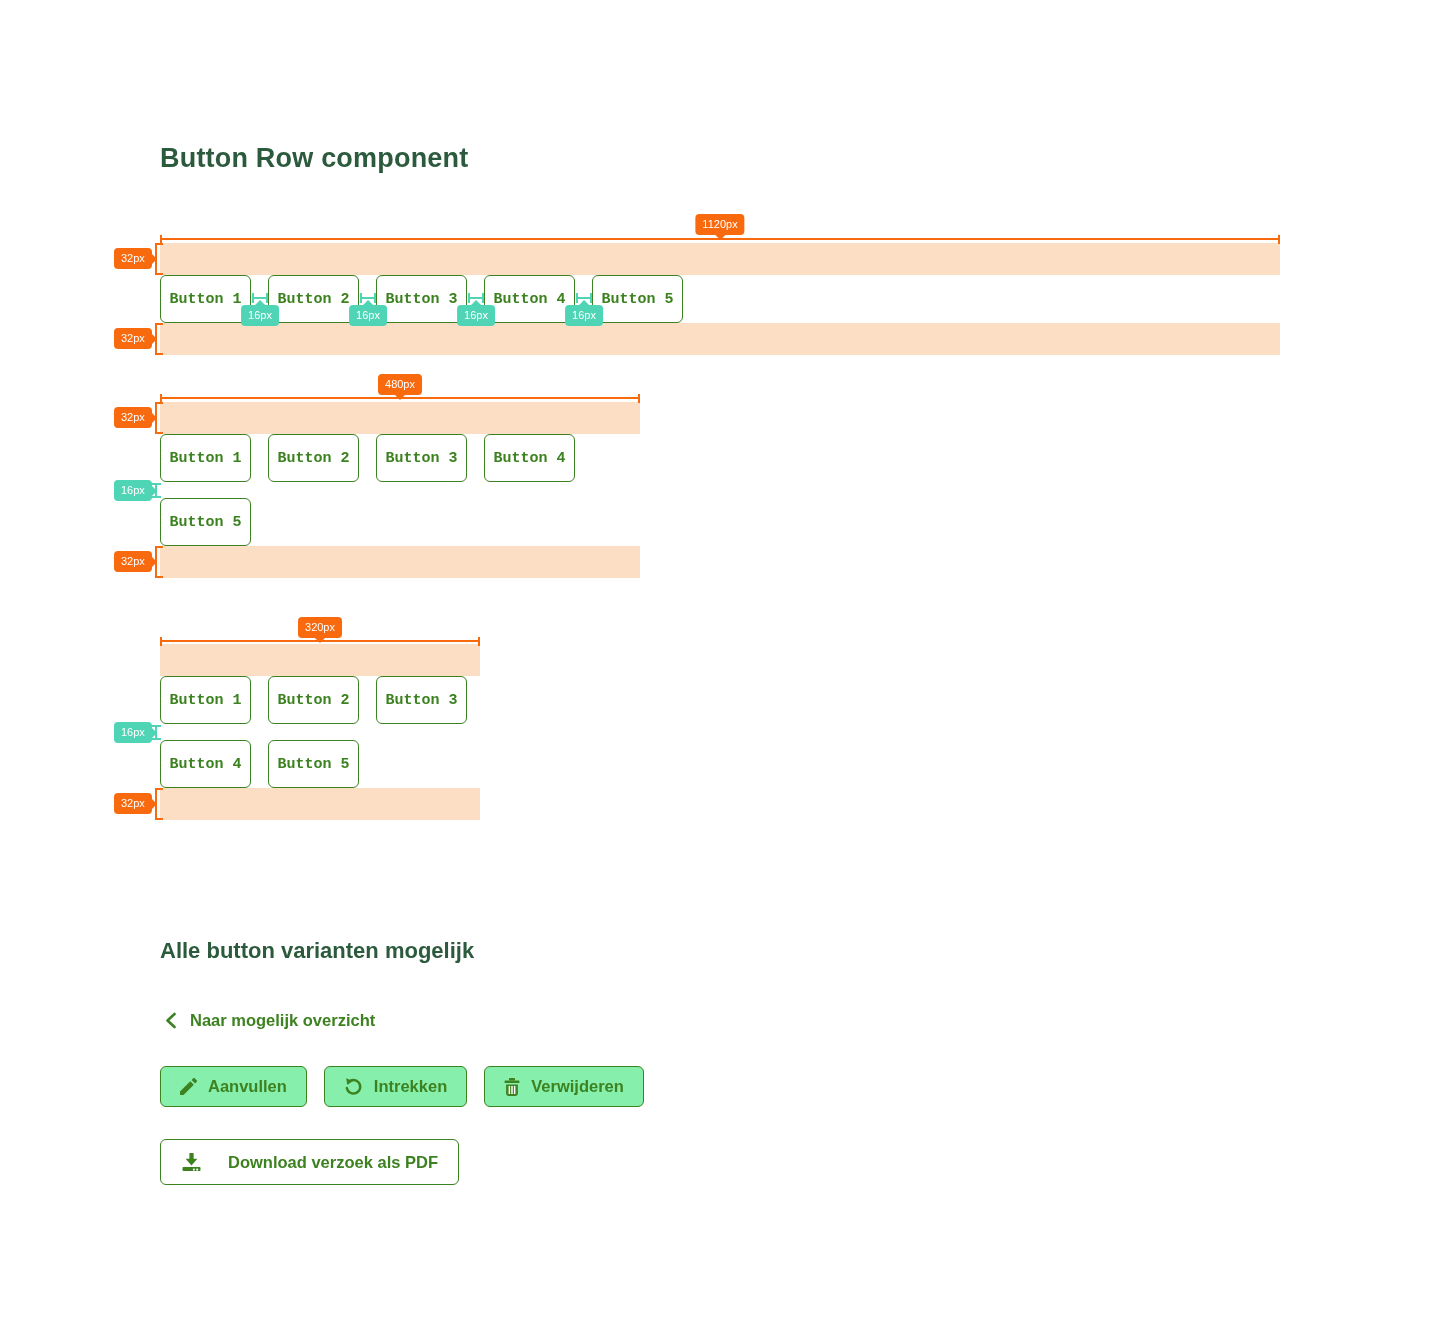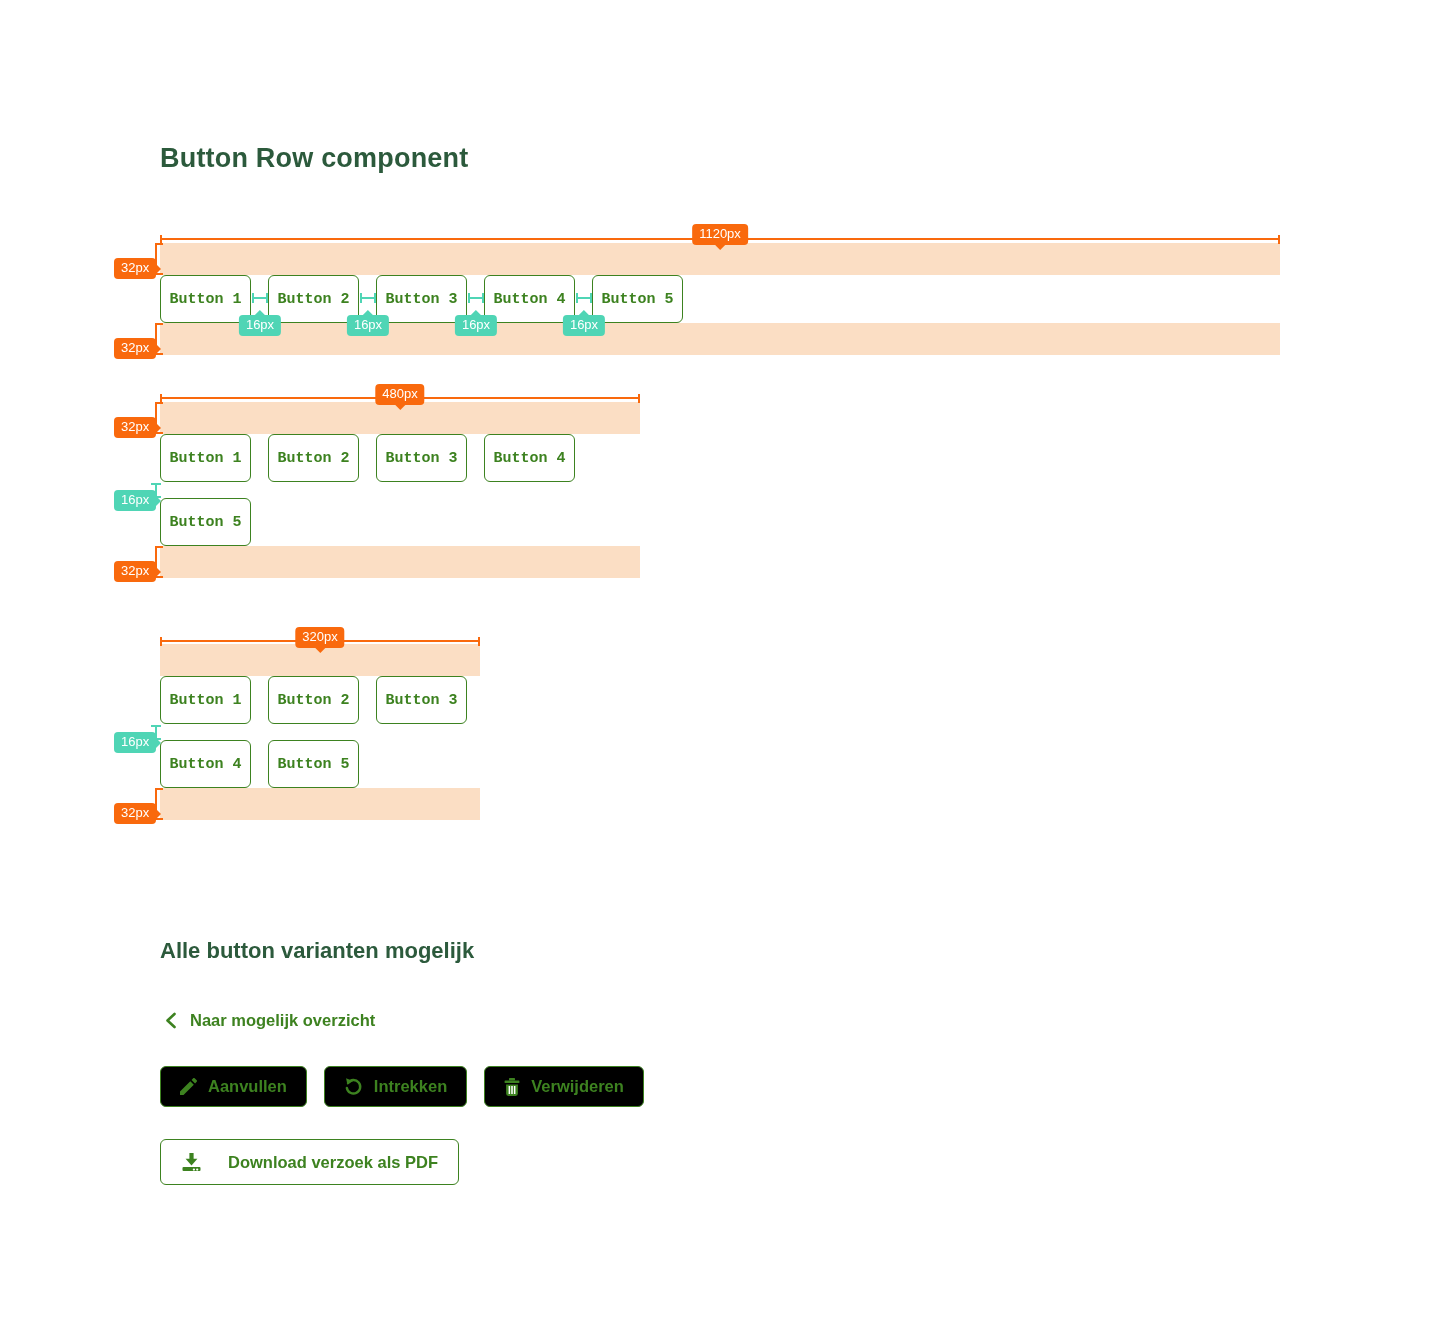--- a/index.html
+++ b/index.html
@@ -14,21 +14,21 @@
   body{font-family:"Liberation Sans","DejaVu Sans",sans-serif;}
   .canvas{position:relative;width:1440px;height:1325px;background:#fff;overflow:hidden;border-radius:13px;}
 
   .page-title{position:absolute;left:160px;top:143px;font-size:27px;font-weight:700;color:var(--heading);letter-spacing:.2px;}
   .sub-title{position:absolute;left:160px;top:938px;font-size:22px;font-weight:700;color:var(--heading);}
 
   
   .peach{position:absolute;height:32px;background:var(--peach);}
 
   
-  .badge{position:absolute;z-index:6;color:#fff;font-size:13px;line-height:16px;padding:2px 7px 3px;border-radius:4px;white-space:nowrap;margin-top:10px;}
+  .badge{position:absolute;z-index:6;color:#fff;font-size:11px;line-height:16px;padding:2px 7px 3px;border-radius:4px;white-space:nowrap;}
   .badge.orange{background:var(--orange);}
   .badge.teal{background:var(--teal);}
   .badge.centerx{transform:translateX(-50%);}
   .point-down::after{content:"";position:absolute;top:100%;left:50%;transform:translateX(-50%);border:5px solid transparent;}
   .orange.point-down::after{border-top-color:var(--orange);}
   .point-right::after{content:"";position:absolute;left:100%;top:50%;transform:translateY(-50%);border:5px solid transparent;}
   .orange.point-right::after{border-left-color:var(--orange);}
   .teal.point-right::after{border-left-color:var(--teal);}
   .point-up::before{content:"";position:absolute;bottom:100%;left:50%;transform:translateX(-50%);border:5px solid transparent;}
   .teal.point-up::before{border-bottom-color:var(--teal);}
@@ -56,21 +56,21 @@
   .vbeam::before,.vbeam::after{content:"";position:absolute;height:2px;width:10px;left:-4px;background:var(--teal);}
   .vbeam::before{top:0;}
   .vbeam::after{bottom:0;}
 
   
   .demo-btn{position:absolute;width:91px;height:48px;background:#fff;border:1.5px solid var(--green);border-radius:6px;
     color:var(--green);font-size:15px;font-weight:700;display:flex;align-items:center;justify-content:center;z-index:2;cursor:pointer;font-family:Liberation Mono, monospace;}
 
   
   .actions-row{position:absolute;left:160px;top:1066px;display:flex;gap:17px;}
-  .action-btn{display:inline-flex;align-items:center;gap:11px;height:41px;padding:0 19px;background:#000000;
+  .action-btn{display:inline-flex;align-items:center;gap:11px;height:41px;padding:0 19px;background:#86efac;
     border:1.5px solid var(--green);border-radius:6px;color:var(--green);font-size:16.5px;font-weight:700;cursor:pointer;
     font-family:"Liberation Sans","DejaVu Sans",sans-serif;}
   .download-btn{position:absolute;left:160px;top:1139px;display:inline-flex;align-items:center;gap:26px;height:46px;padding:0 20px;
     background:#fff;border:1.5px solid var(--green);border-radius:6px;color:var(--green);font-size:16.5px;font-weight:700;cursor:pointer;
     font-family:"Liberation Sans","DejaVu Sans",sans-serif;}
 
   .back-link{position:absolute;left:163px;top:1011px;display:inline-flex;align-items:center;gap:12px;color:var(--green);
     font-size:16.5px;font-weight:700;text-decoration:none;cursor:pointer;}
 
   .icon{display:inline-flex;align-items:center;justify-content:center;color:var(--green);}

